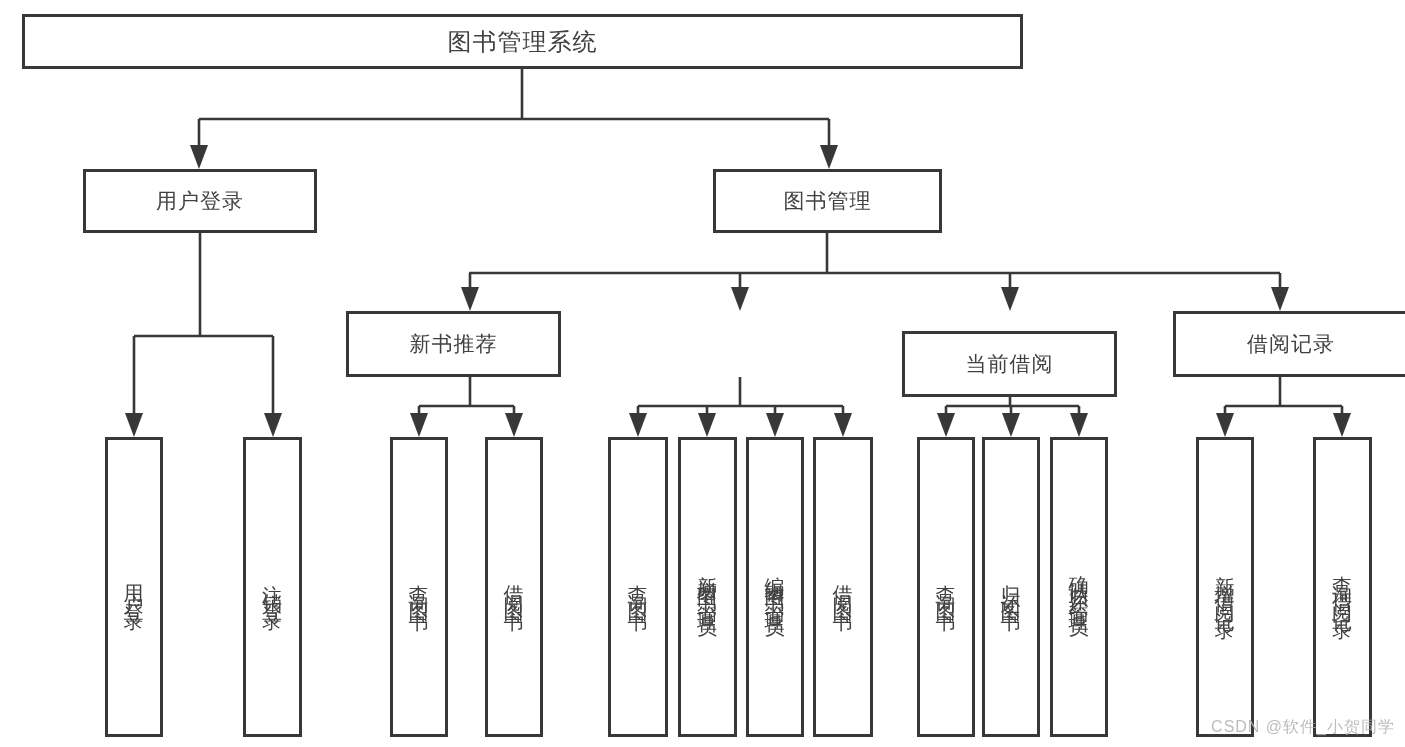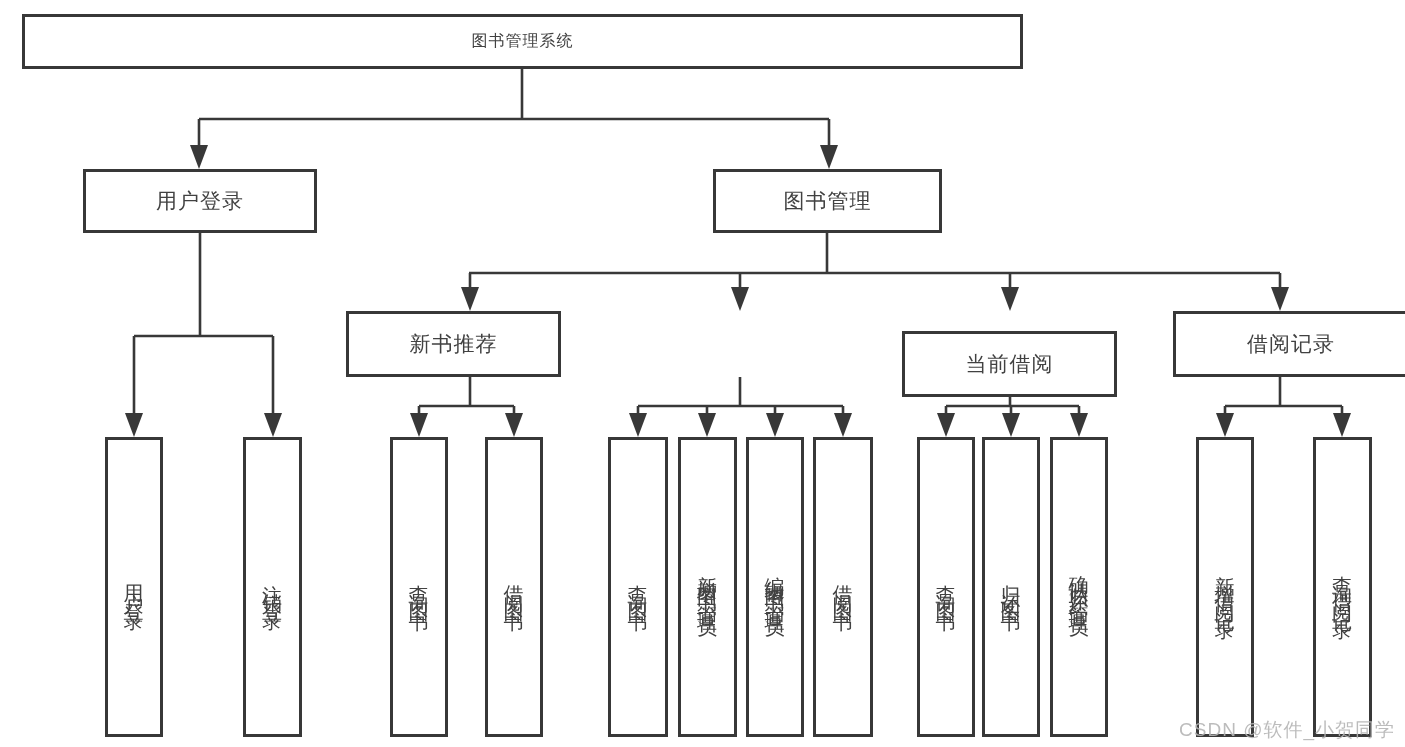--- a/index.html
+++ b/index.html
@@ -15,37 +15,37 @@
     position:absolute;
     box-sizing:border-box;
     border:3px solid #383838;
     background:#ffffff;
     display:flex;
     align-items:center;
     justify-content:center;
     color:#414141;
   }
   .node.h{font-size:21px;letter-spacing:1px;}
-  .node.root{font-size:16px;letter-spacing:1px;}
+  .node.root{font-size:24px;letter-spacing:1px;}
   .node.v{
     font-size:20px;
   }
   .node.v .vtext{
     writing-mode:vertical-rl;
     text-orientation:mixed;
     letter-spacing:9px;
     line-height:1;
     white-space:nowrap;
   }
   .node.v .vtext.tight{letter-spacing:6px;}
   .watermark{
     position:absolute;
     right:10px;
     top:717px;
-    font-size:19px;
+    font-size:16px;
     color:#b5b5b5;
     opacity:0.9;
     letter-spacing:1px;
     z-index:5;
   }
 </style>
 </head>
 <body>
 
 <div class="canvas">

